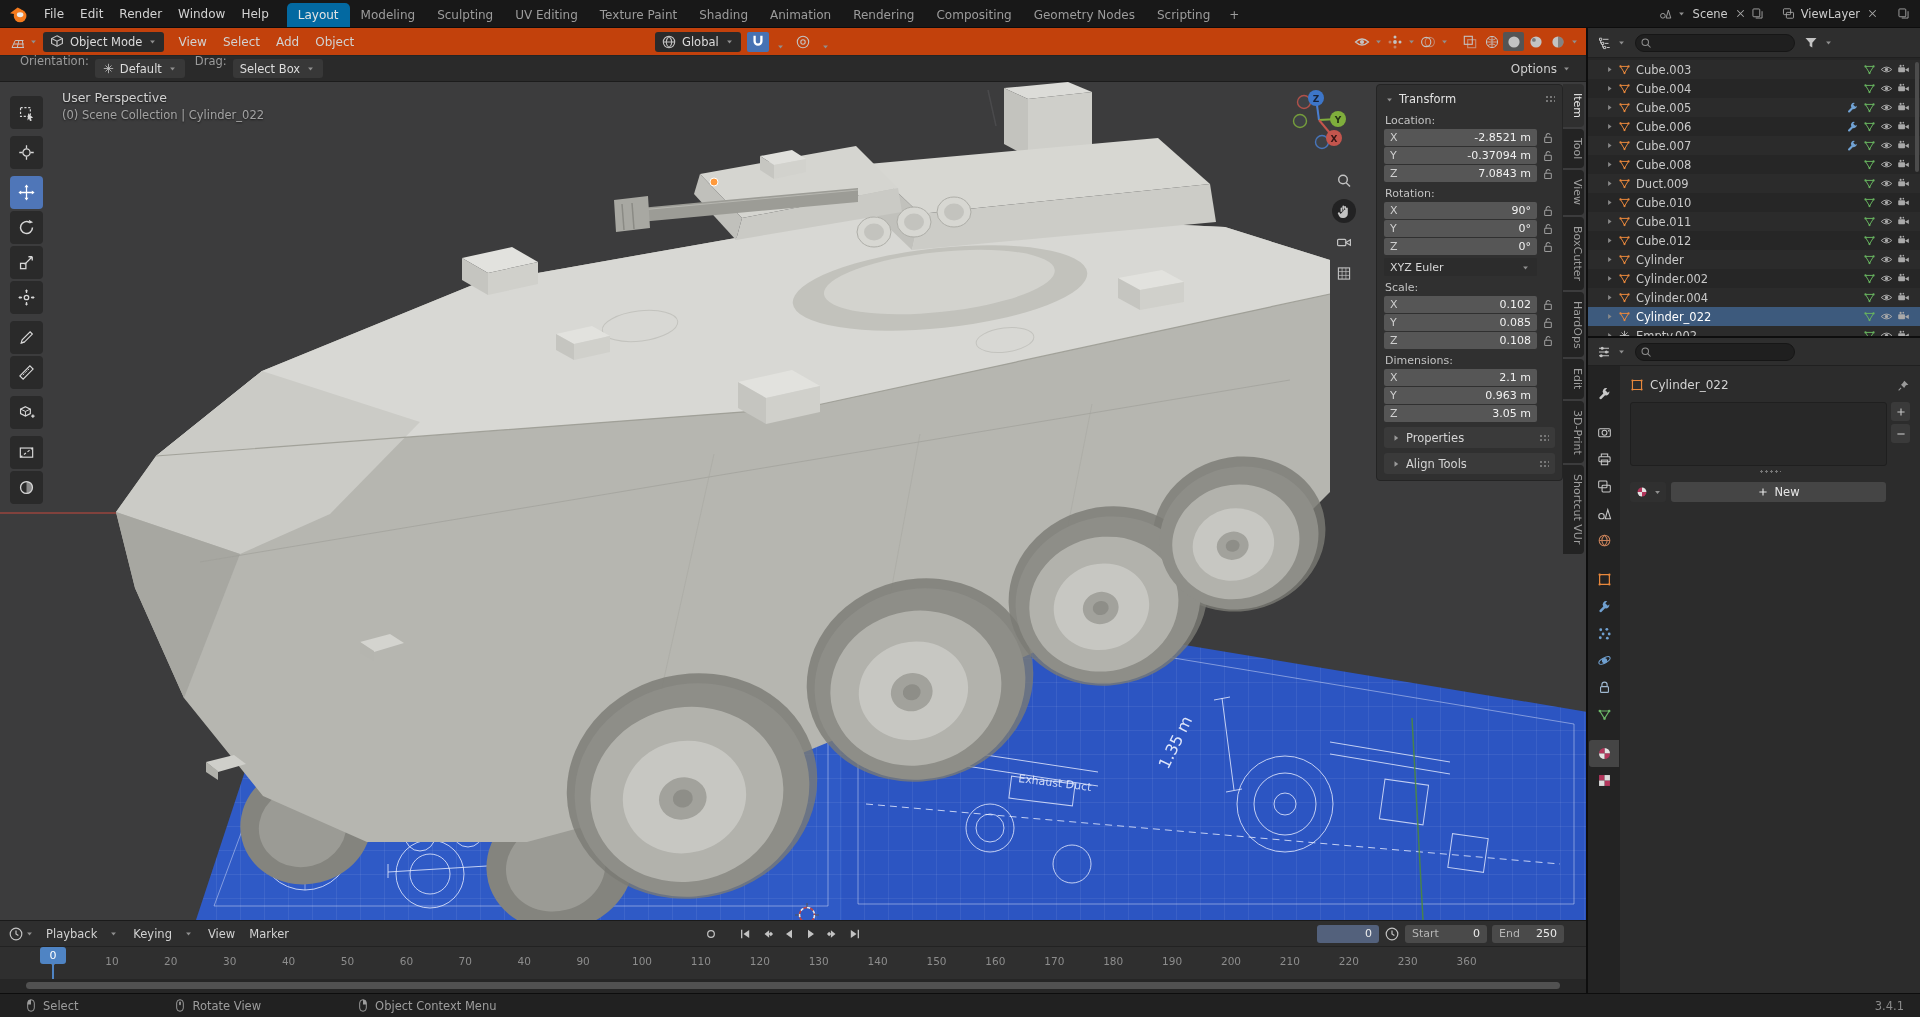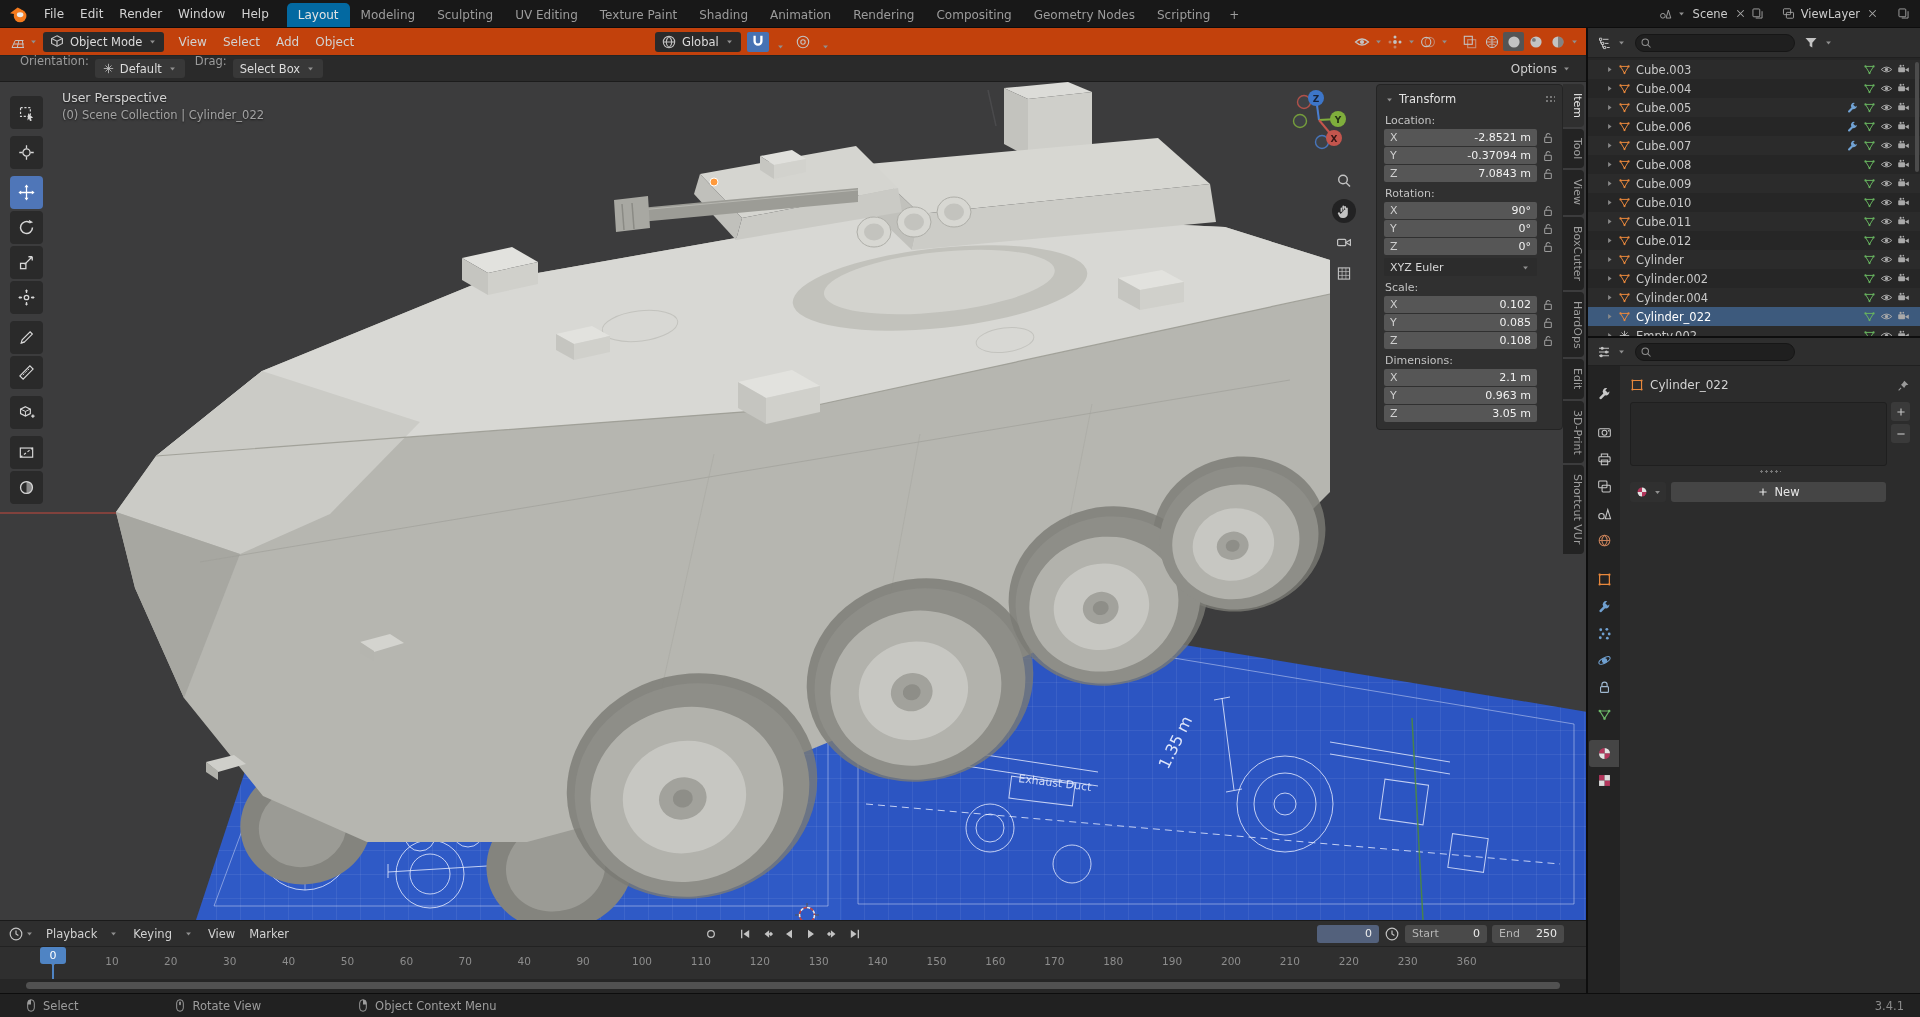--- a/index.html
+++ b/index.html
@@ -884,20 +884,40 @@
                 <span class="i np-lock"></span>
               </div>
               <div class="np-row">
                 <div class="np-field">
                   <span class="np-axis">Z</span>
                   <span class="np-value">3.05 m</span>
                 </div>
                 <span class="i np-lock"></span>
               </div>
             </div>
+          <div id="npanel-extra">
+              <div class="np-collapsed">
+                <span class="np-caret">
+                  <svg viewBox="0 0 16 16">
+                    <path d="M6 4.2l5 3.8-5 3.8z" fill="currentColor"></path>
+                  </svg>
+                </span>
+                <span>Properties</span>
+                <span class="np-grip"></span>
+              </div>
+              <div class="np-collapsed">
+                <span class="np-caret">
+                  <svg viewBox="0 0 16 16">
+                    <path d="M6 4.2l5 3.8-5 3.8z" fill="currentColor"></path>
+                  </svg>
+                </span>
+                <span>Align Tools</span>
+                <span class="np-grip"></span>
+              </div>
+            </div>
         </div>
 
         <div id="side-tabs">
             <div class="side-tab active">Item</div>
             <div class="side-tab">Tool</div>
             <div class="side-tab">View</div>
             <div class="side-tab">BoxCutter</div>
             <div class="side-tab">HardOps</div>
             <div class="side-tab">Edit</div>
             <div class="side-tab">3D-Print</div>
@@ -1353,21 +1373,21 @@
                 </svg>
               </span>
               <span class="i" style="width:13px;height:13px;color:#e9883c">
                 <svg viewBox="0 0 16 16">
                   <path d="M3 4.2h10L8 12.4z" fill="none" stroke="currentColor" stroke-width="1.2"></path>
                   <circle cx="3" cy="4.2" r="1.3" fill="currentColor"></circle>
                   <circle cx="13" cy="4.2" r="1.3" fill="currentColor"></circle>
                   <circle cx="8" cy="12.4" r="1.3" fill="currentColor"></circle>
                 </svg>
               </span>
-              <span class="ol-name">Cube.009</span>
+              <span class="ol-name">Duct.009</span>
               <span class="ol-icons">
                 <span class="i" style="color:#67b35f">
                   <svg viewBox="0 0 16 16">
                     <path d="M3 4.2h10L8 12.4z" fill="none" stroke="currentColor" stroke-width="1.2"></path>
                     <circle cx="3" cy="4.2" r="1.3" fill="currentColor"></circle>
                     <circle cx="13" cy="4.2" r="1.3" fill="currentColor"></circle>
                     <circle cx="8" cy="12.4" r="1.3" fill="currentColor"></circle>
                   </svg>
                 </span>
                 <span class="i" style="color:#a9a9a9">

